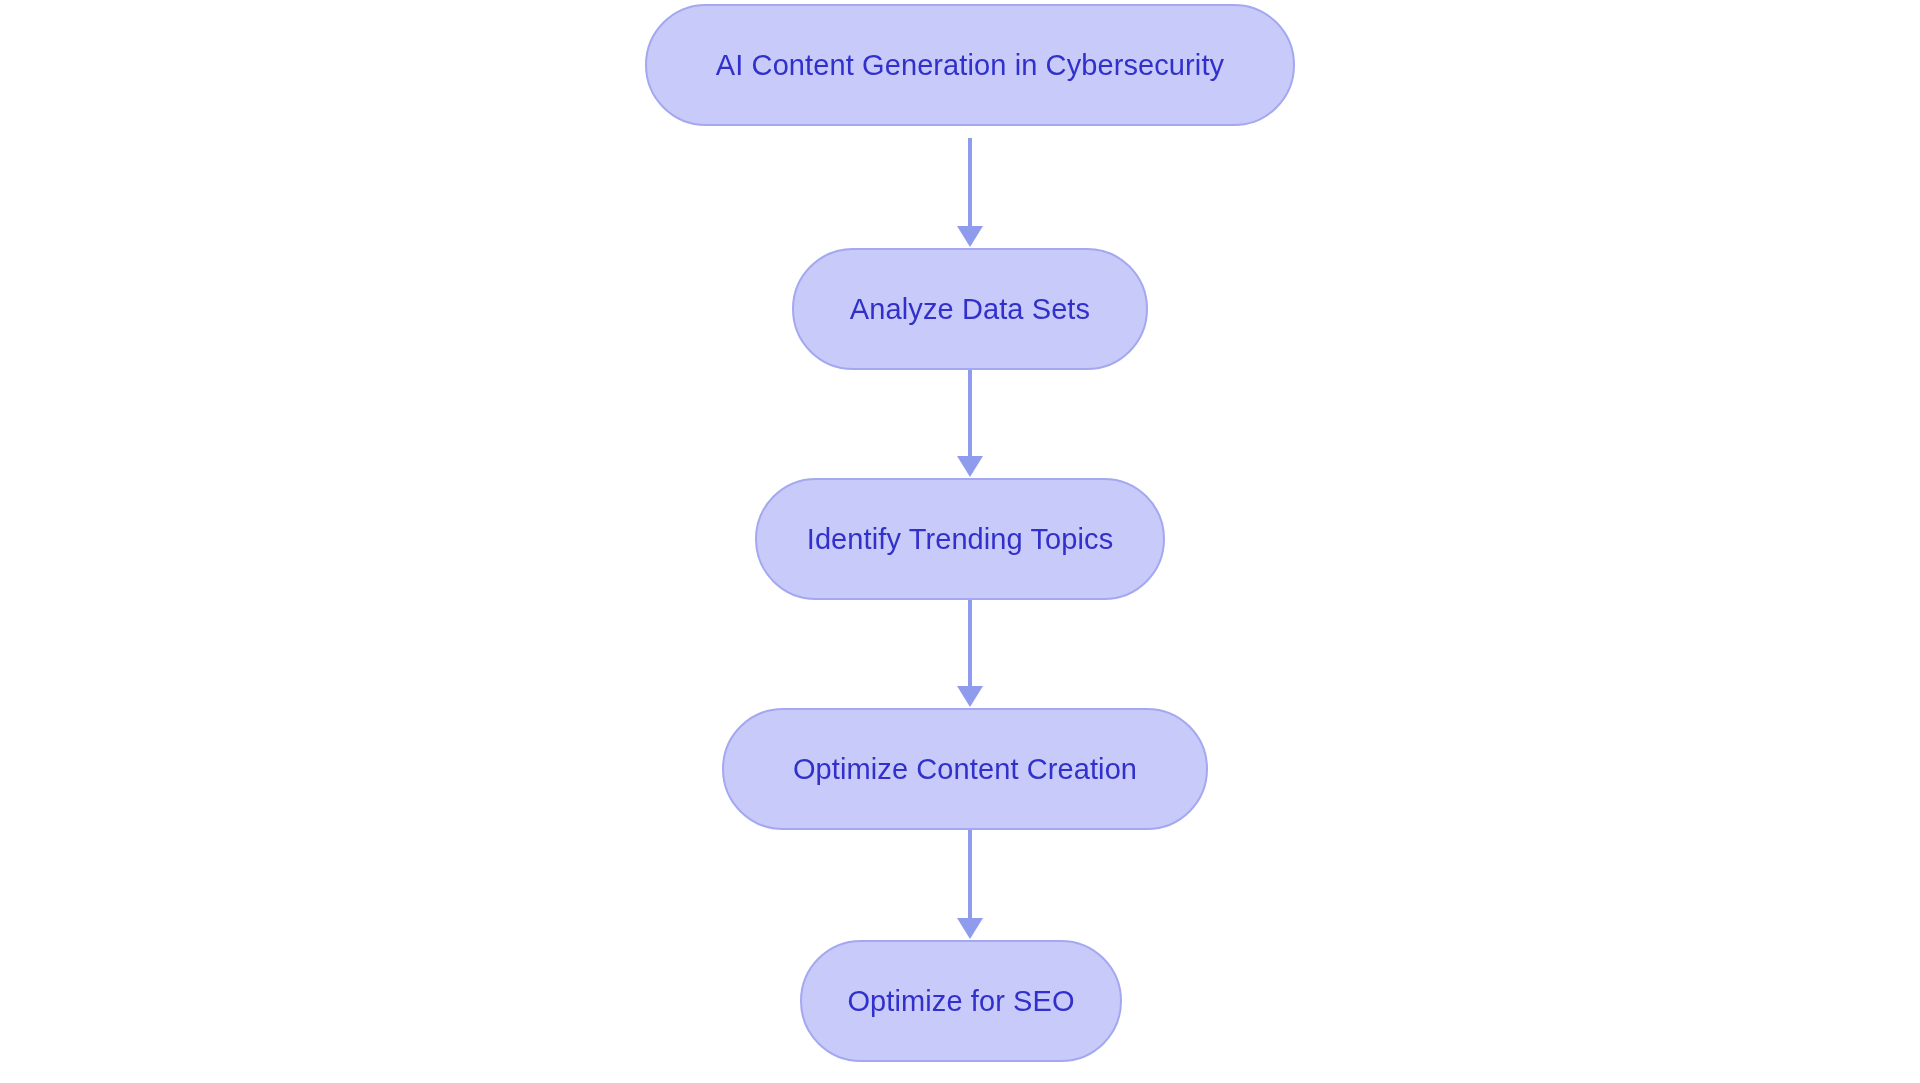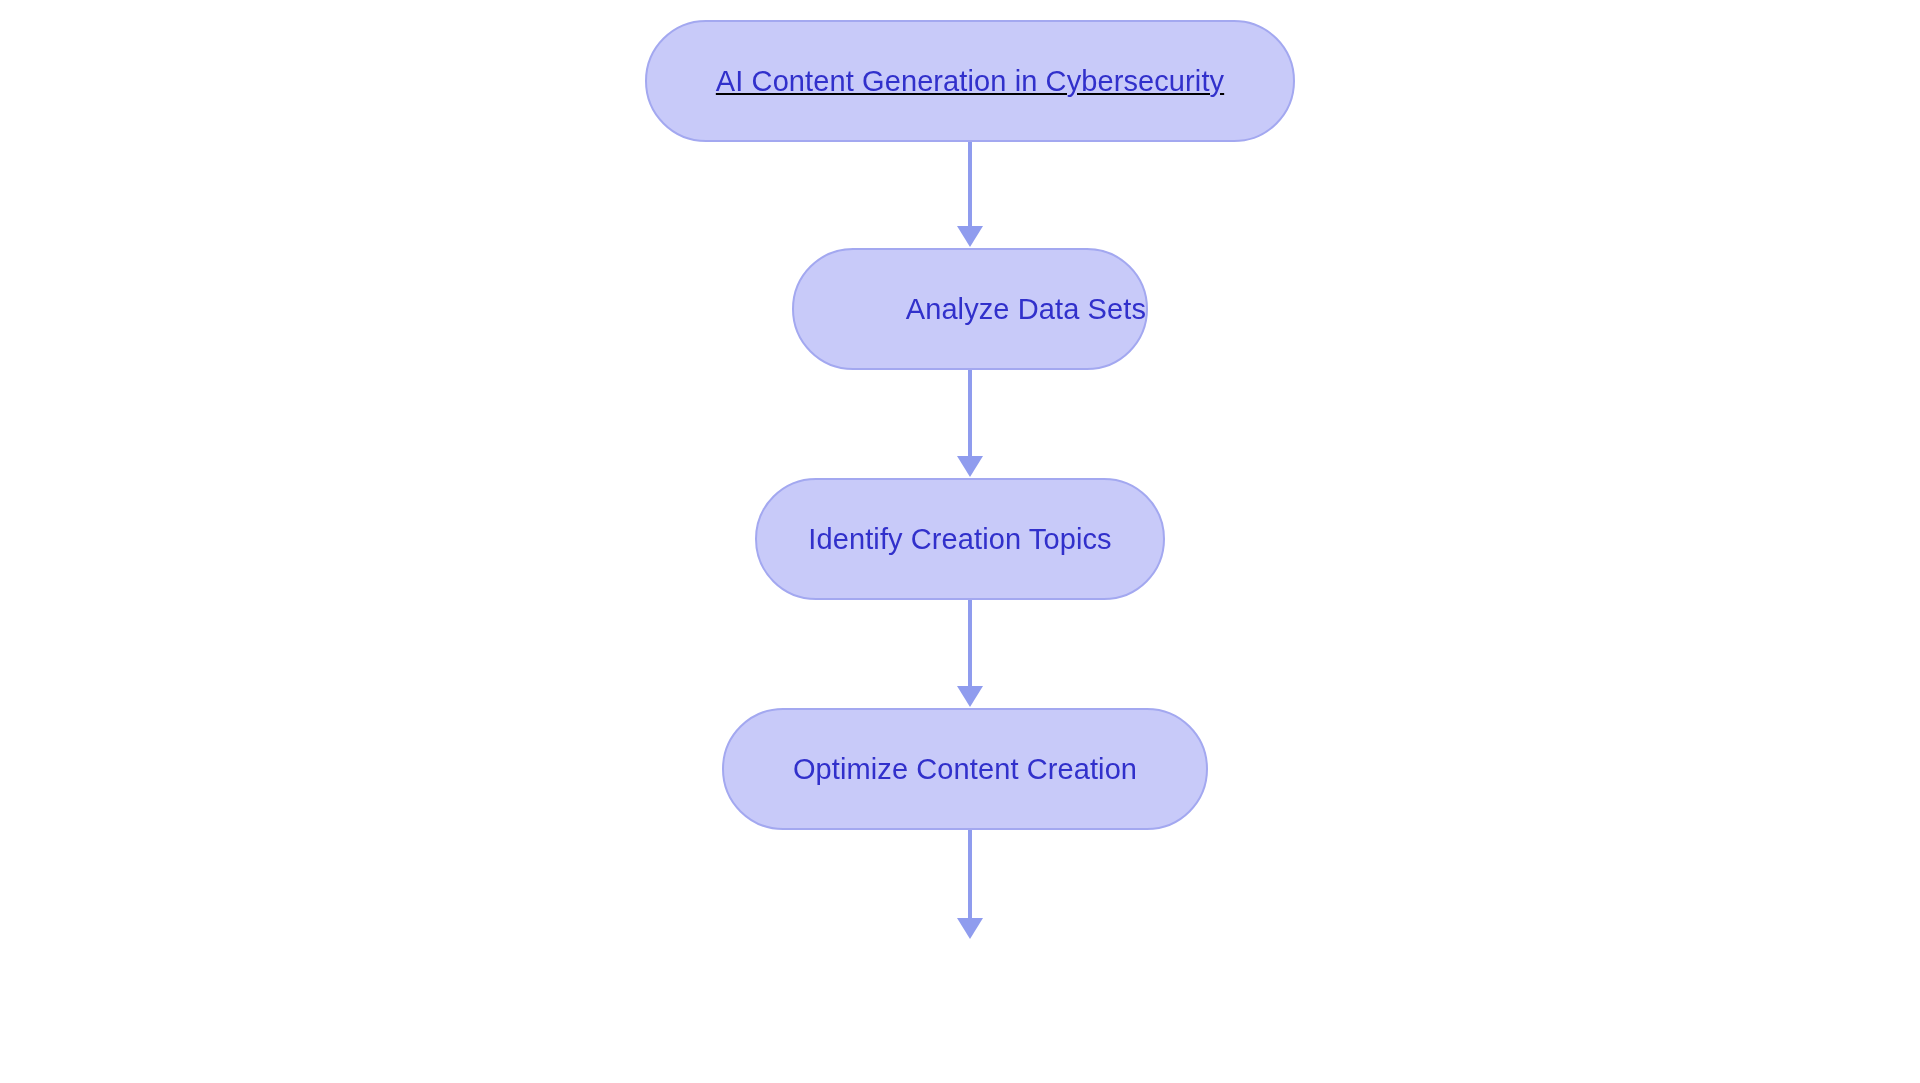--- a/index.html
+++ b/index.html
@@ -38,22 +38,22 @@
   .node-label {
     color: #3130cb;
     font-size: 29px;
     font-weight: 400;
     letter-spacing: 0.1px;
     white-space: nowrap;
     line-height: 1;
     font-family: "Liberation Sans", "DejaVu Sans", sans-serif;
   }
 
-  #node-0 { left: 645px;  top: 20px;   width: 650px; text-decoration: underline; }
-  #node-1 { left: 792px;  top: 248px;  width: 356px; justify-content: flex-end; }
+  #node-0 { left: 645px;  top: 4px;   width: 650px; }
+  #node-1 { left: 792px;  top: 248px;  width: 356px; }
   #node-2 { left: 755px;  top: 478px;  width: 410px; }
   #node-3 { left: 722px;  top: 708px;  width: 486px; }
   #node-4 { left: 800px;  top: 940px;  width: 322px; }
 
   
   .connector {
     position: absolute;
     left: 0;
     top: 0;
     width: 1920px;
@@ -101,21 +101,24 @@
 
   <div class="node" id="node-0">
     <span class="node-label">AI Content Generation in Cybersecurity</span>
   </div>
 
   <div class="node" id="node-1">
     <span class="node-label">Analyze Data Sets</span>
   </div>
 
   <div class="node" id="node-2">
-    <span class="node-label">Identify Creation Topics</span>
+    <span class="node-label">Identify Trending Topics</span>
   </div>
 
   <div class="node" id="node-3">
     <span class="node-label">Optimize Content Creation</span>
   </div>
 
+  <div class="node" id="node-4">
+    <span class="node-label">Optimize for SEO</span>
+  </div>
 
 </div>
 
 </body></html>

